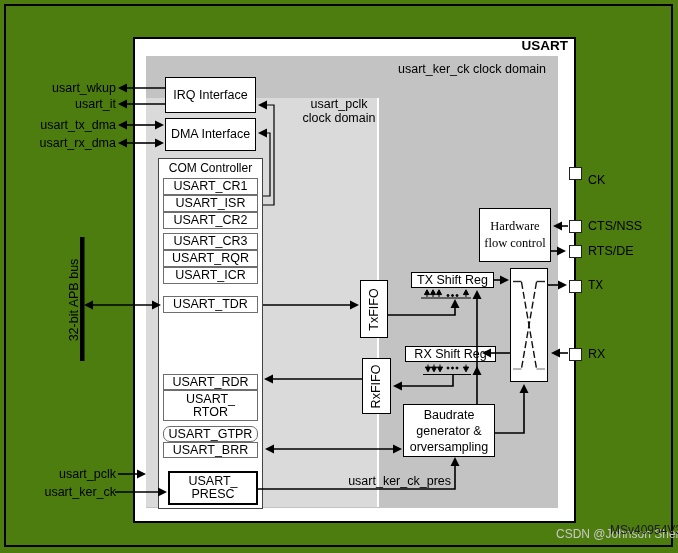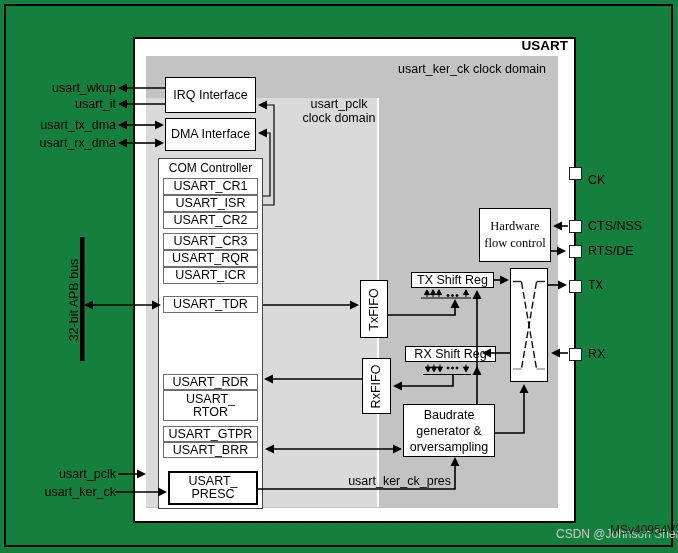--- a/index.html
+++ b/index.html
@@ -1,17 +1,17 @@
 <!DOCTYPE html>
 <html><head>
 <meta charset="utf-8">
 <style>
   html,body{margin:0;padding:0;background:#fff;}
   #canvas{
-    position:relative;width:678px;height:553px;background:#15803d;
+    position:relative;width:678px;height:553px;background:#4d7c0f;
     font-family:"Liberation Sans","DejaVu Sans",sans-serif;color:#000;overflow:hidden;
   }
   .frame{position:absolute;left:4px;top:4px;width:669px;height:543px;border:2px solid #000;box-sizing:border-box;}
   .usart-box{position:absolute;left:133px;top:37px;width:443px;height:486px;border:2px solid #000;box-sizing:border-box;background:#fff;}
   .domain-ker{position:absolute;left:146px;top:56px;width:412px;height:452px;background:#c3c3c3;}
   .domain-pclk{position:absolute;left:146px;top:98px;width:231px;height:409px;background:#dadada;border-right:2px solid #fff;box-sizing:content-box;}
   .lbl{position:absolute;font-size:12.5px;line-height:14px;white-space:nowrap;}
   .lbl.r{text-align:right;}
   .lbl.c{text-align:center;}
   .title{font-weight:bold;font-size:13.5px;}
@@ -67,21 +67,21 @@
   <div class="reg" style="left:163px;top:195px;width:95px;height:17px;">USART_ISR</div>
   <div class="reg" style="left:163px;top:212px;width:95px;height:17px;">USART_CR2</div>
   <div class="reg" style="left:163px;top:233px;width:95px;height:17px;">USART_CR3</div>
   <div class="reg" style="left:163px;top:250px;width:95px;height:17px;">USART_RQR</div>
   <div class="reg" style="left:163px;top:267px;width:95px;height:17px;">USART_ICR</div>
   <div class="reg" style="left:163px;top:296px;width:95px;height:17px;">USART_TDR</div>
   <div class="reg" style="left:163px;top:374px;width:95px;height:16px;">USART_RDR</div>
   <div class="reg" style="left:163px;top:390px;width:95px;height:31px;">
     <span><span>USART_</span><br><span>RTOR</span></span>
   </div>
-  <div class="reg" style="left:163px;top:426px;width:95px;height:16px;">USART_GTPR</div>
+  <div class="reg" style="left:163px;top:426px;width:95px;height:16px;border-radius:7px;">USART_GTPR</div>
   <div class="reg" style="left:163px;top:442px;width:95px;height:16px;">USART_BRR</div>
   <div class="reg" style="left:168px;top:471px;width:90px;height:34px;border:2px solid #000;">
     <span><span>USART_</span><br><span>PRESC</span></span>
   </div>
 
   <div class="box" style="left:360px;top:280px;width:28px;height:58px;">
     <span class="vtext">TxFIFO</span>
   </div>
   <div class="box" style="left:362px;top:358px;width:29px;height:56px;">
     <span class="vtext">RxFIFO</span>

